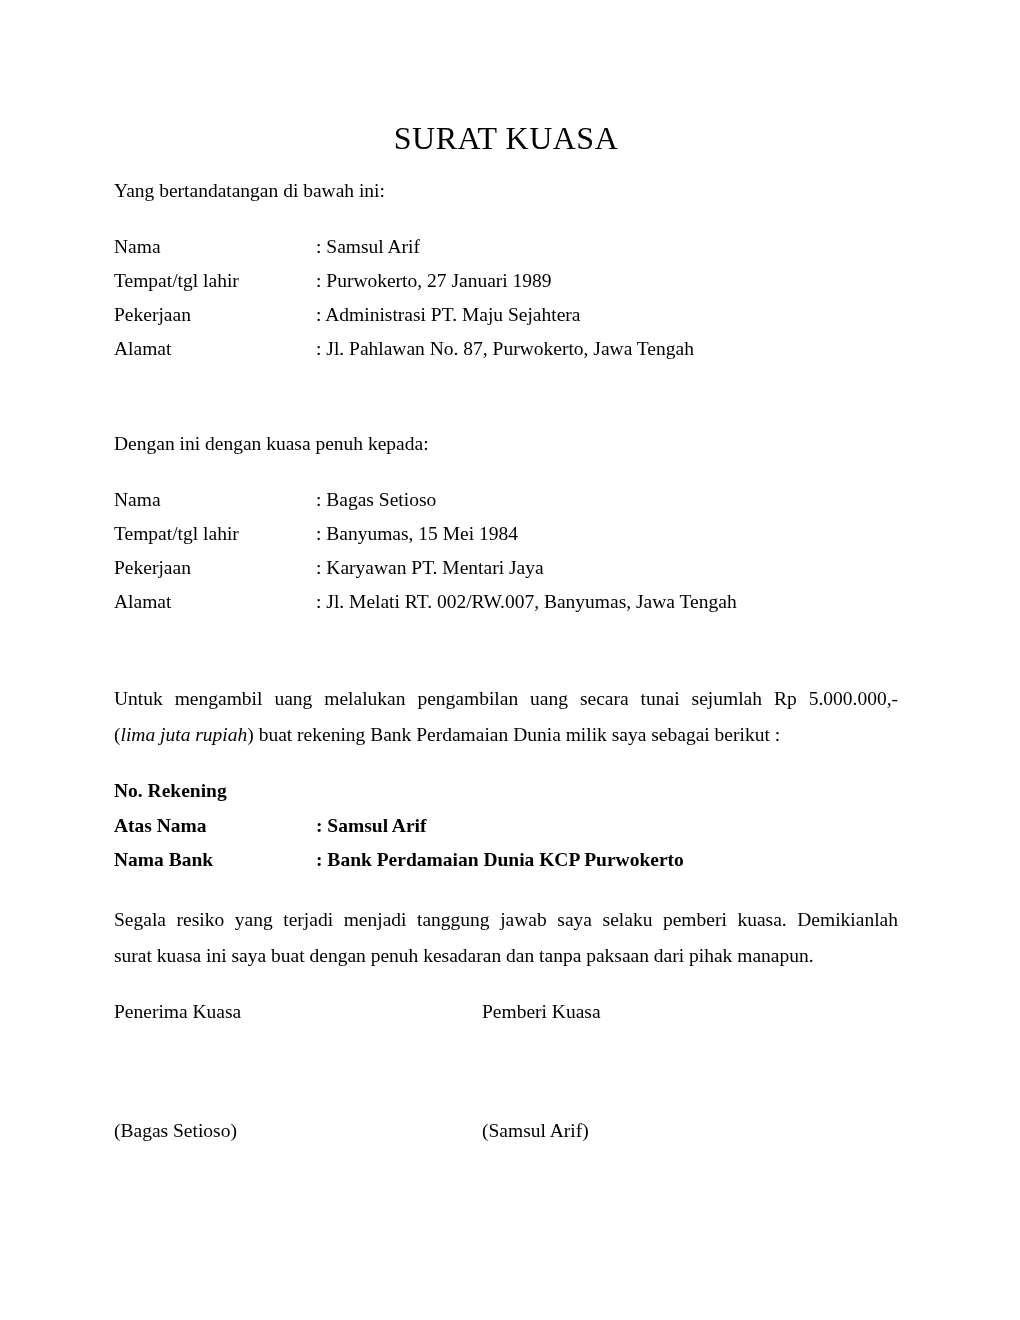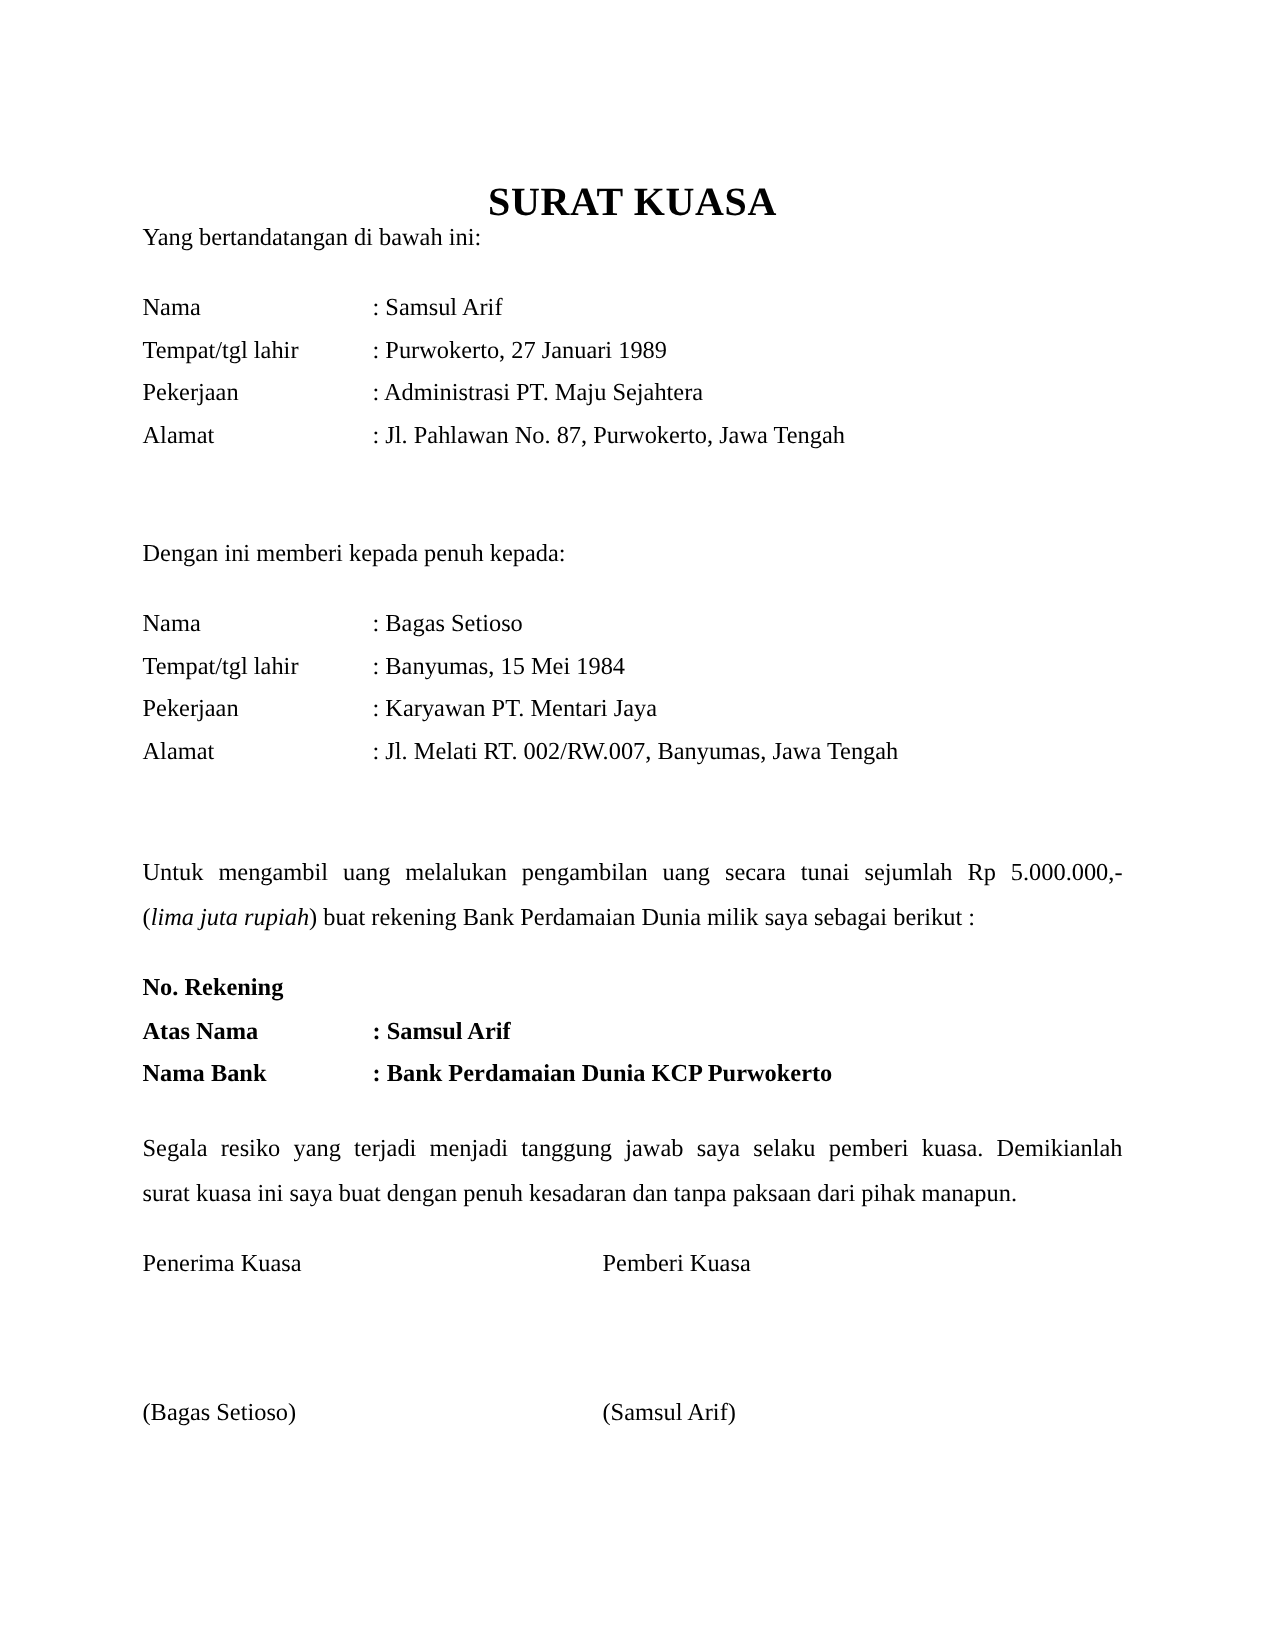--- a/index.html
+++ b/index.html
@@ -18,43 +18,43 @@
   }
   .blk {
     position: absolute;
     left: 114px;
     width: 784px;
   }
   .doc-title {
     top: 118px;
     font-size: 32px;
     line-height: 40px;
-    font-weight: bold;
+    font-weight: normal;
     text-align: center;
     letter-spacing: 0.5px;
-    margin-top: 23px;
   }
   .body-line {
     font-size: 19.5px;
     line-height: 34px;
   }
   .intro       { top: 174px; }
   .grantor     { top: 230px; }
   .grant-line  { top: 427px; }
   .grantee     { top: 483px; }
   .para1       { top: 681px; }
   .account     { top: 774px; font-weight: bold; }
   .para2       { top: 902px; }
   .sig-roles   { top: 995px;  height: 34px; }
   .sig-names   { top: 1114px; height: 34px; }
 
   .field-row {
     display: flex;
     font-size: 19.5px;
     line-height: 34px;
+    gap: 18px;
   }
   .account .field-row { line-height: 34.5px; }
   .field-label {
     flex: 0 0 184px;
     width: 184px;
   }
   .field-value { flex: 1 1 auto; }
 
   .para {
     font-size: 19.5px;
@@ -99,21 +99,21 @@
     <div class="field-row">
       <span class="field-label">Pekerjaan</span>
       <span class="field-value">: Administrasi PT. Maju Sejahtera</span>
     </div>
     <div class="field-row">
       <span class="field-label">Alamat</span>
       <span class="field-value">: Jl. Pahlawan No. 87, Purwokerto, Jawa Tengah</span>
     </div>
   </div>
 
-  <div class="blk body-line grant-line">Dengan ini memberi kepada penuh kepada:</div>
+  <div class="blk body-line grant-line">Dengan ini dengan kuasa penuh kepada:</div>
 
   <div class="blk grantee">
     <div class="field-row">
       <span class="field-label">Nama</span>
       <span class="field-value">: Bagas Setioso</span>
     </div>
     <div class="field-row">
       <span class="field-label">Tempat/tgl lahir</span>
       <span class="field-value">: Banyumas, 15 Mei 1984</span>
     </div>

